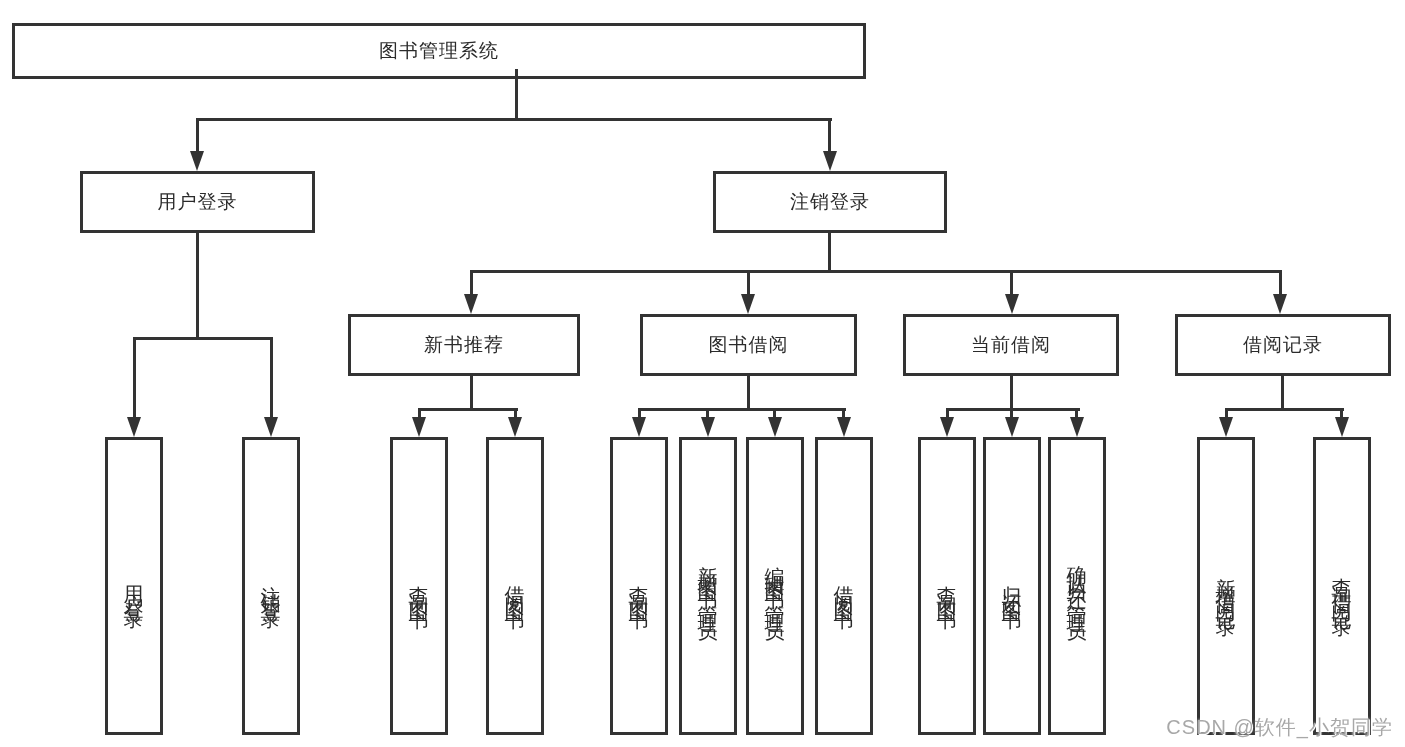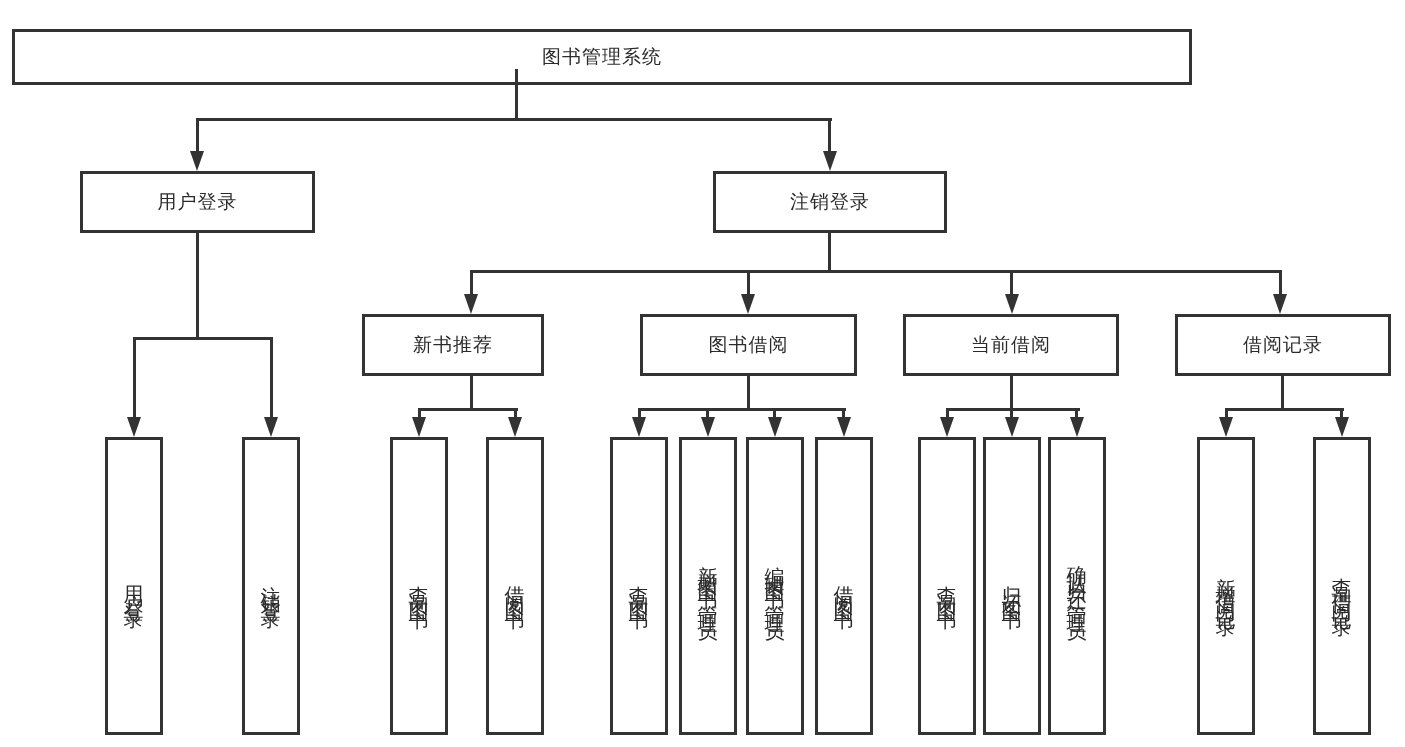--- a/index.html
+++ b/index.html
@@ -24,21 +24,21 @@
   .watermark{
     position:absolute;right:12px;bottom:6px;font-size:20px;color:#a8a8a8;
     text-shadow:0 0 3px #ffffff,1px 1px 0 #ffffff;letter-spacing:1px;
   }
 </style>
 </head>
 <body>
 
 <div class="canvas">
 
-  <div class="box h" style="left:12px;top:29px;width:1180px;height:56px">
+  <div class="box h" style="left:12px;top:23px;width:854px;height:56px">
     <span>图书管理系统</span>
   </div>
 
   <div class="ln" style="left:515px;top:69px;width:3px;height:49px"></div>
   <div class="ln" style="left:196px;top:118px;width:636px;height:3px"></div>
   <div class="ln" style="left:196px;top:118px;width:3px;height:36px"></div>
   <div class="ln" style="left:828px;top:118px;width:3px;height:36px"></div>
   <div class="arrow" style="left:190px;top:151px"></div>
   <div class="arrow" style="left:823px;top:151px"></div>
 
@@ -60,21 +60,21 @@
   <div class="ln" style="left:470px;top:270px;width:812px;height:3px"></div>
   <div class="ln" style="left:470px;top:270px;width:3px;height:26px"></div>
   <div class="ln" style="left:747px;top:270px;width:3px;height:26px"></div>
   <div class="ln" style="left:1010px;top:270px;width:3px;height:26px"></div>
   <div class="ln" style="left:1279px;top:270px;width:3px;height:26px"></div>
   <div class="arrow" style="left:464px;top:294px"></div>
   <div class="arrow" style="left:741px;top:294px"></div>
   <div class="arrow" style="left:1005px;top:294px"></div>
   <div class="arrow" style="left:1273px;top:294px"></div>
 
-  <div class="box h" style="left:362px;top:314px;width:182px;height:62px">
+  <div class="box h" style="left:348px;top:314px;width:232px;height:62px">
     <span>新书推荐</span>
   </div>
   <div class="box h" style="left:903px;top:314px;width:216px;height:62px">
     <span>当前借阅</span>
   </div>
   <div class="box h" style="left:640px;top:314px;width:217px;height:62px">
     <span>图书借阅</span>
   </div>
   <div class="box h" style="left:1175px;top:314px;width:216px;height:62px">
     <span>借阅记录</span>
@@ -151,14 +151,15 @@
     <span>确认归还（管理员）</span>
   </div>
 
   <div class="box v" style="left:1197px;top:437px;width:58px;height:298px">
     <span>新增借阅记录</span>
   </div>
   <div class="box v" style="left:1313px;top:437px;width:58px;height:298px">
     <span>查询借阅记录</span>
   </div>
 
+  <div class="watermark">CSDN @软件_小贺同学</div>
 
 </div>
 
 </body></html>

